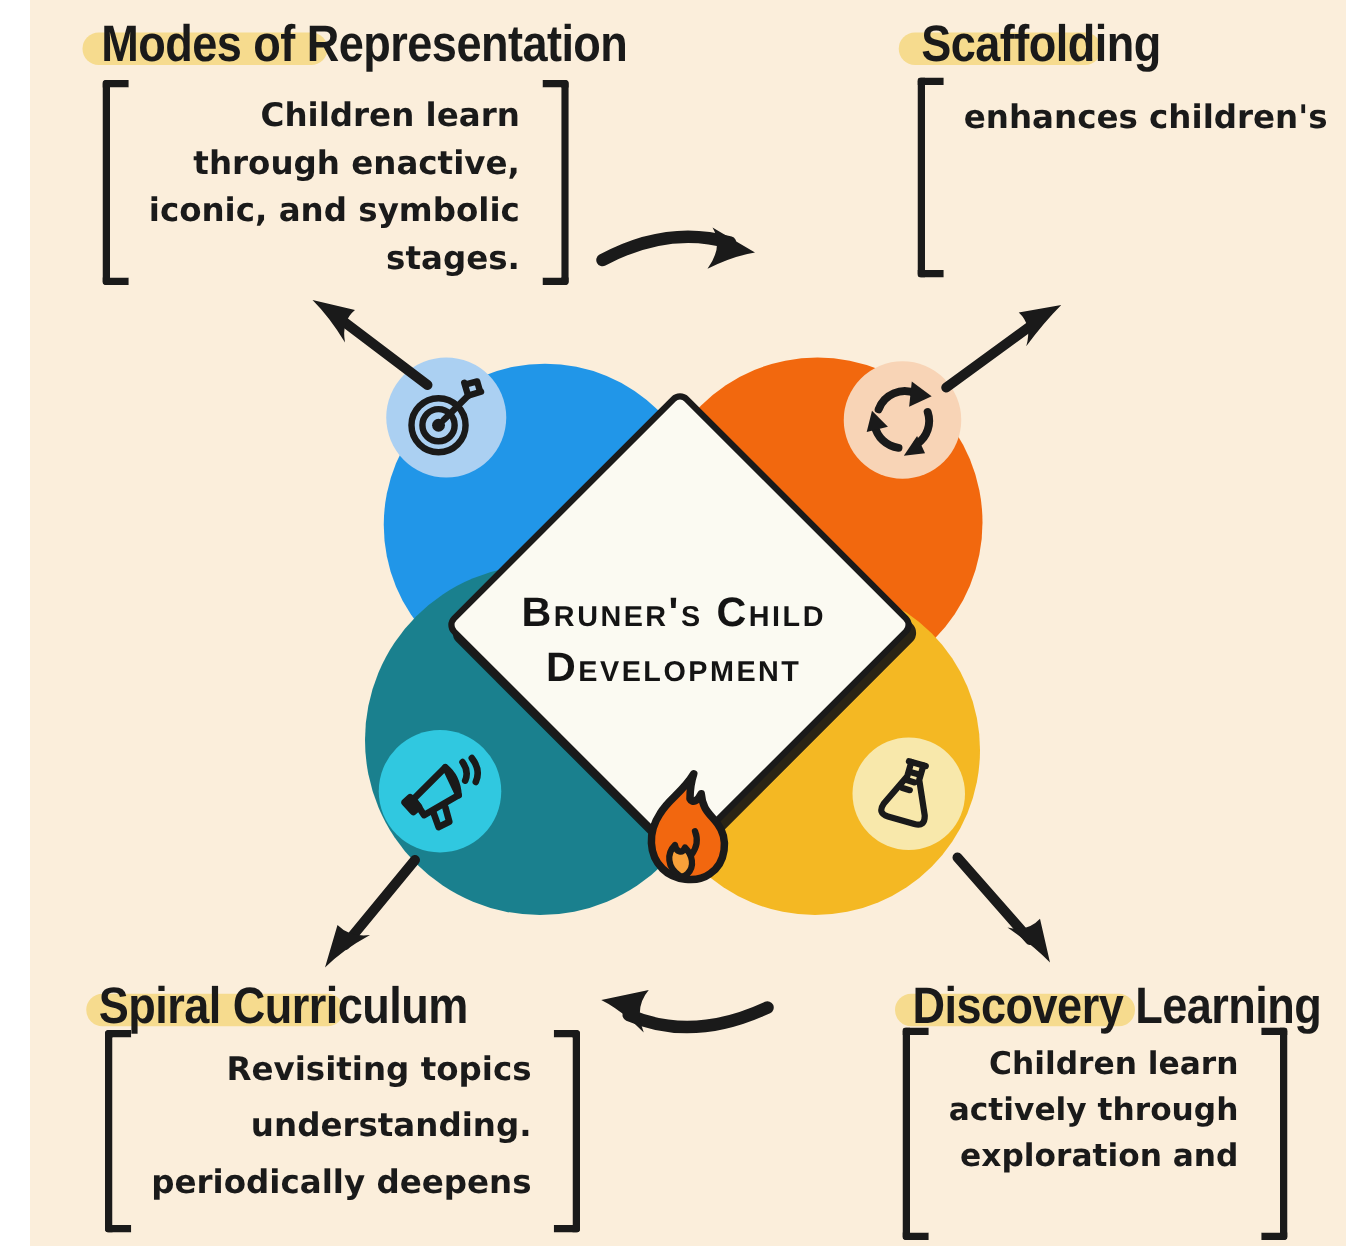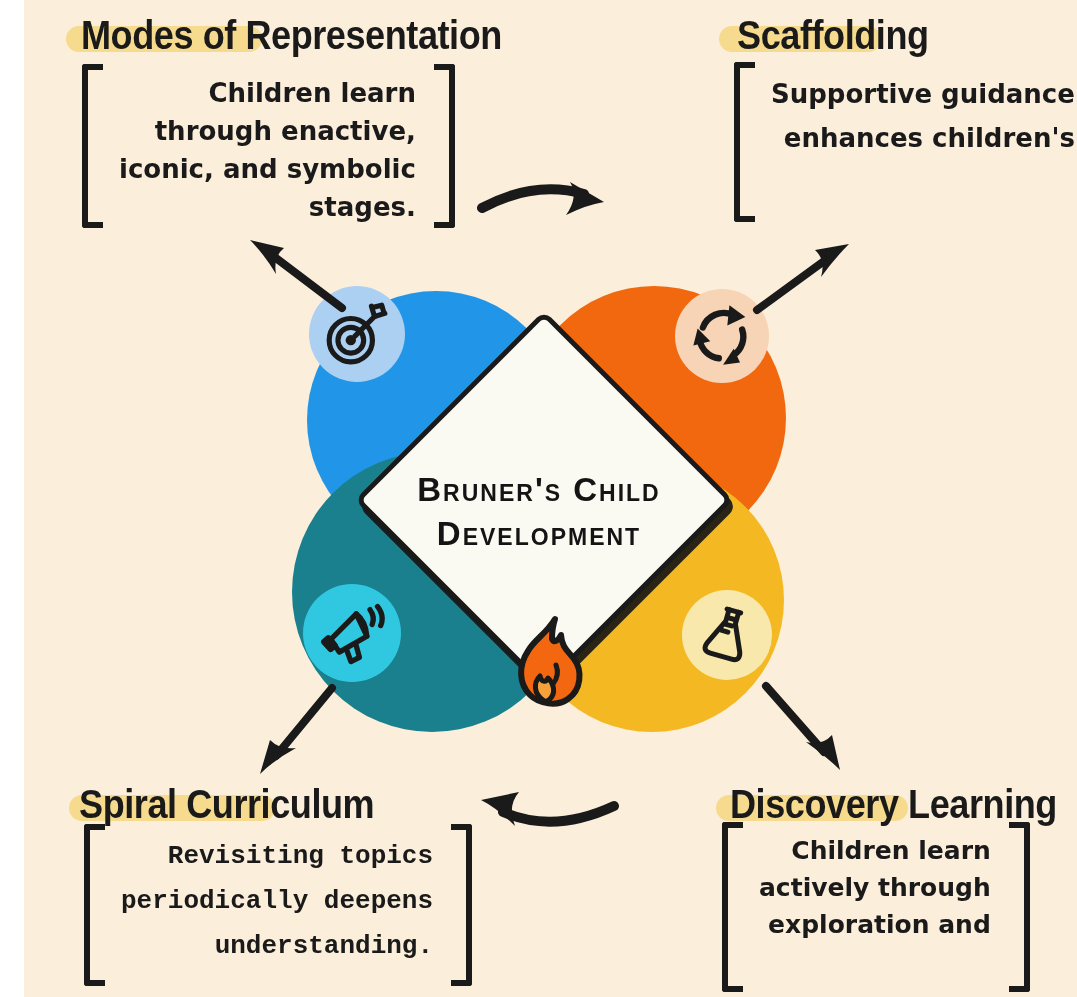--- a/index.html
+++ b/index.html
@@ -94,32 +94,31 @@
       <span style="display:block">through enactive,</span>
       <span style="display:block">iconic, and symbolic</span>
       <span style="display:block">stages.</span>
     </div>
     <div class="bracket br"></div>
   </div>
 
   <div class="bracket-box" style="left:710px;top:62px;height:160px;">
     <div class="bracket bl"></div>
     <div class="bracket-lines" style="line-height:44px;">
-      <span style="display:block">Supportive guidance</span>
       <span style="display:block">enhances children's</span>
     </div>
     <div class="bracket br"></div>
   </div>
 
   <div class="bracket-box" style="left:60px;top:824px;height:162px;">
     <div class="bracket bl"></div>
-    <div class="bracket-lines" style="line-height:45px;font-family:Liberation Mono, monospace;">
+    <div class="bracket-lines" style="line-height:45px;">
       <span style="display:block">Revisiting topics</span>
+      <span style="display:block">understanding.</span>
       <span style="display:block">periodically deepens</span>
-      <span style="display:block">understanding.</span>
     </div>
     <div class="bracket br"></div>
   </div>
 
   <div class="bracket-box" style="left:698px;top:822px;height:170px;">
     <div class="bracket bl"></div>
     <div class="bracket-lines small">
       <span style="display:block">Children learn</span>
       <span style="display:block">actively through</span>
       <span style="display:block">exploration and</span>

